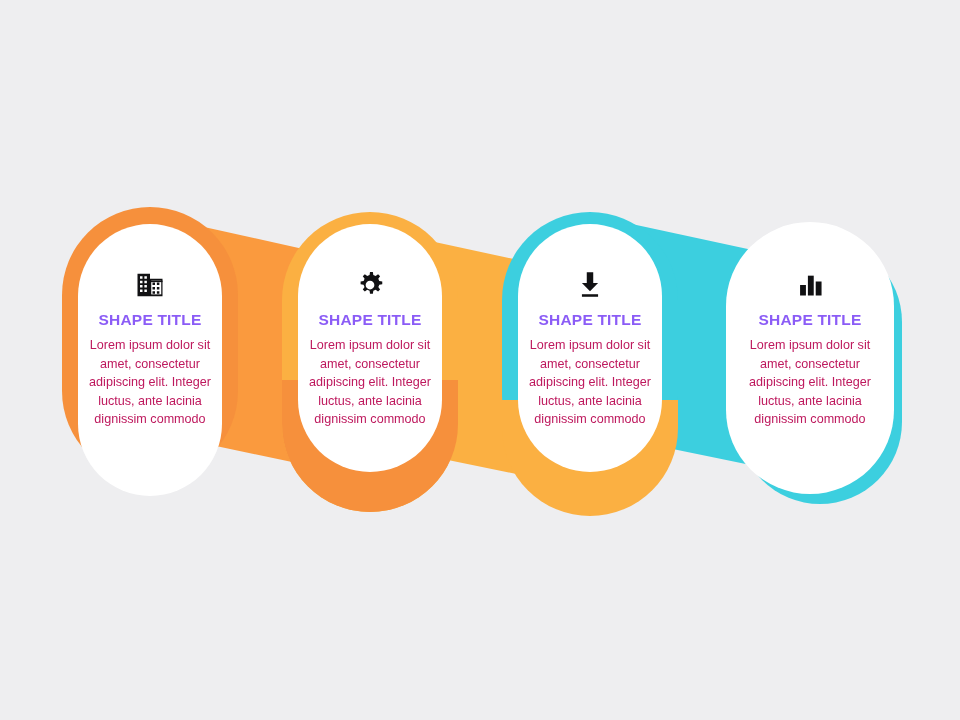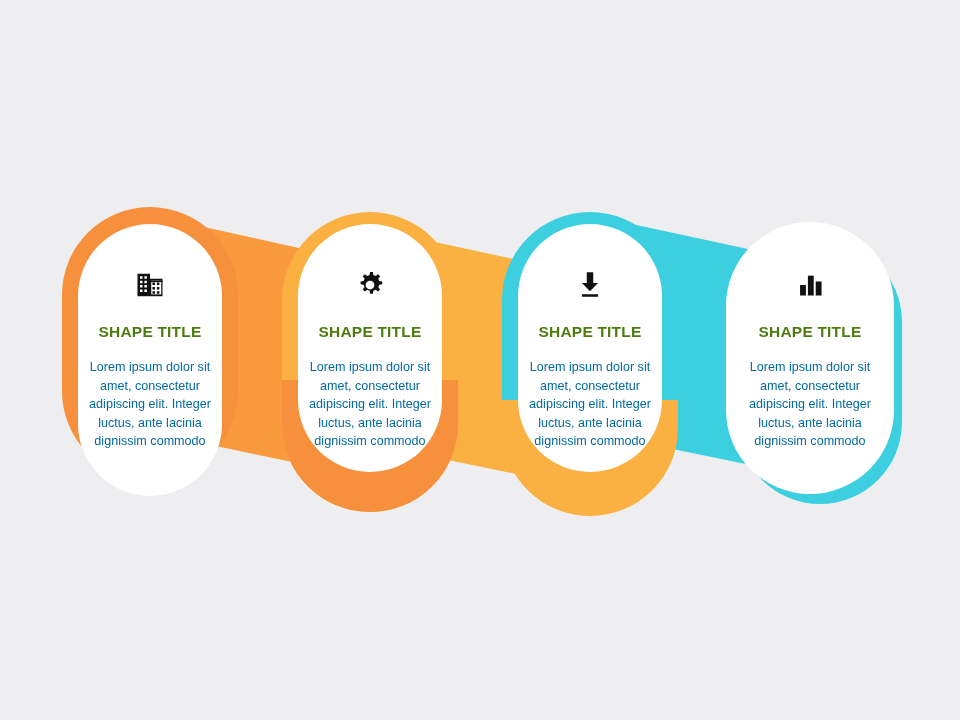--- a/index.html
+++ b/index.html
@@ -36,29 +36,29 @@
     margin: 0 auto 0 auto;
     line-height: 44px;
   }
   .pod-icon svg {
     display: inline-block;
     vertical-align: middle;
   }
   .pod-title {
     font-size: 15.5px;
     font-weight: bold;
-    color: #4d7c0f;
+    color: #8b5cf6;
     letter-spacing: 0.2px;
-    margin: 16px;
+    margin: 4px;
     padding: 0;
     line-height: 20px;
   }
   .pod-desc {
     font-size: 12.6px;
-    color: #0369a1;
+    color: #be185d;
     line-height: 18.6px;
     margin: 6px 0 0 0;
     padding: 0 20px;
   }
 </style>
 </head>
 <body>
 
 <div id="infographic">
 

